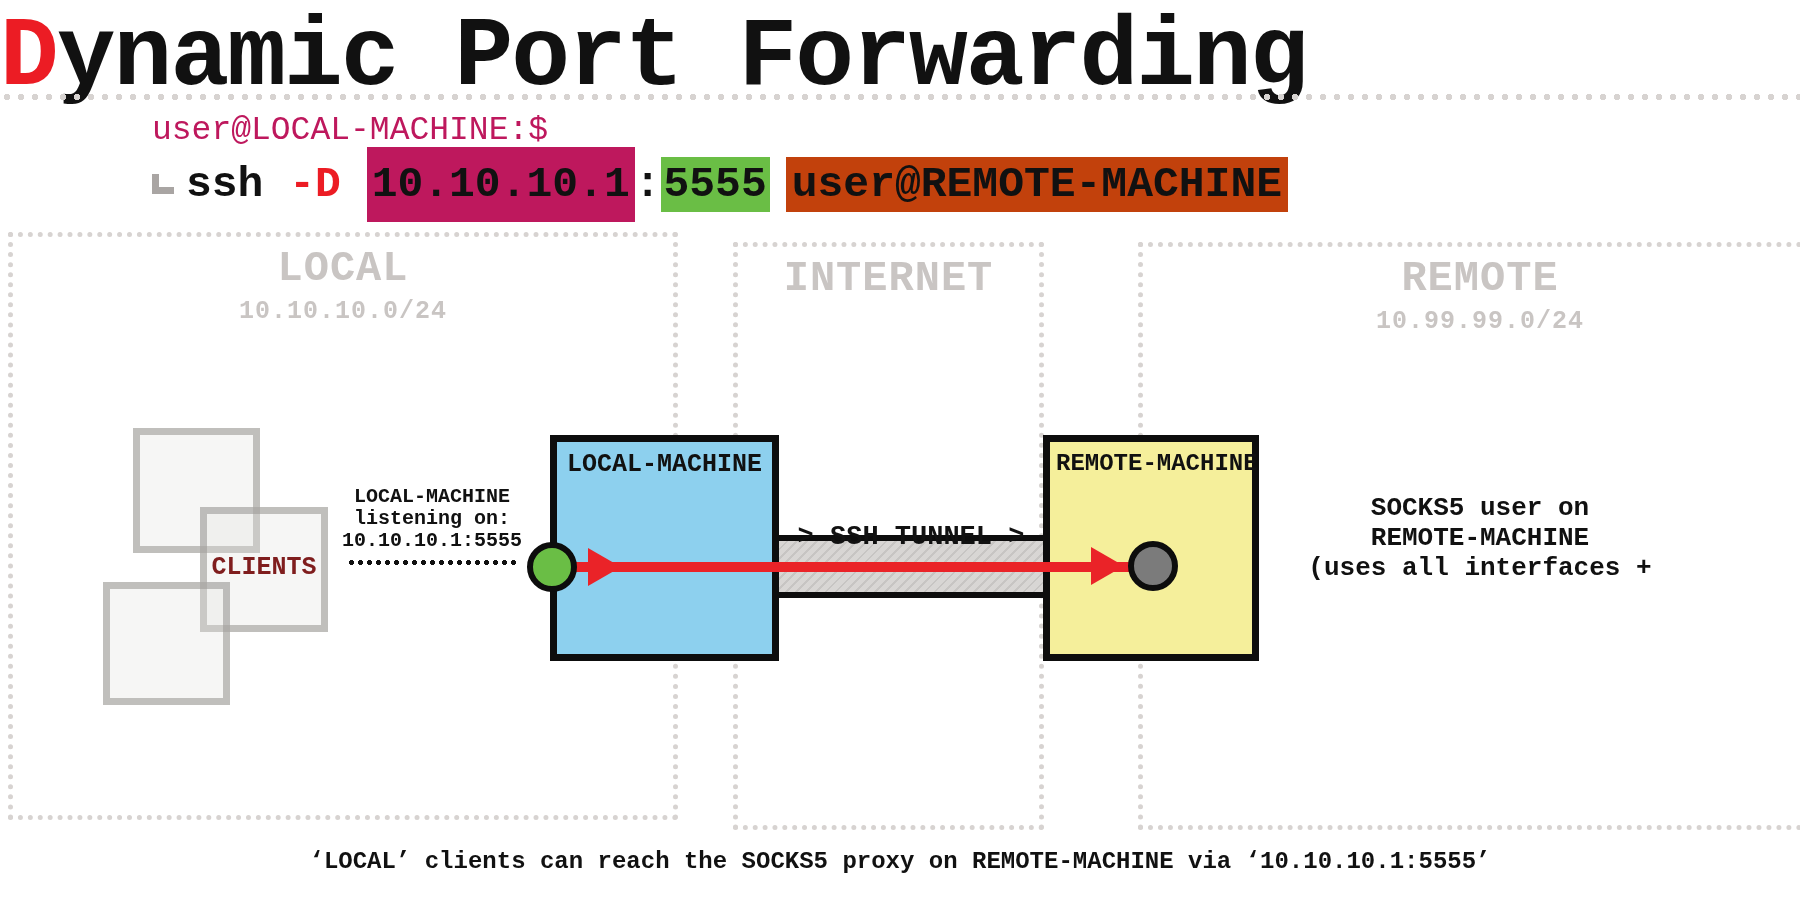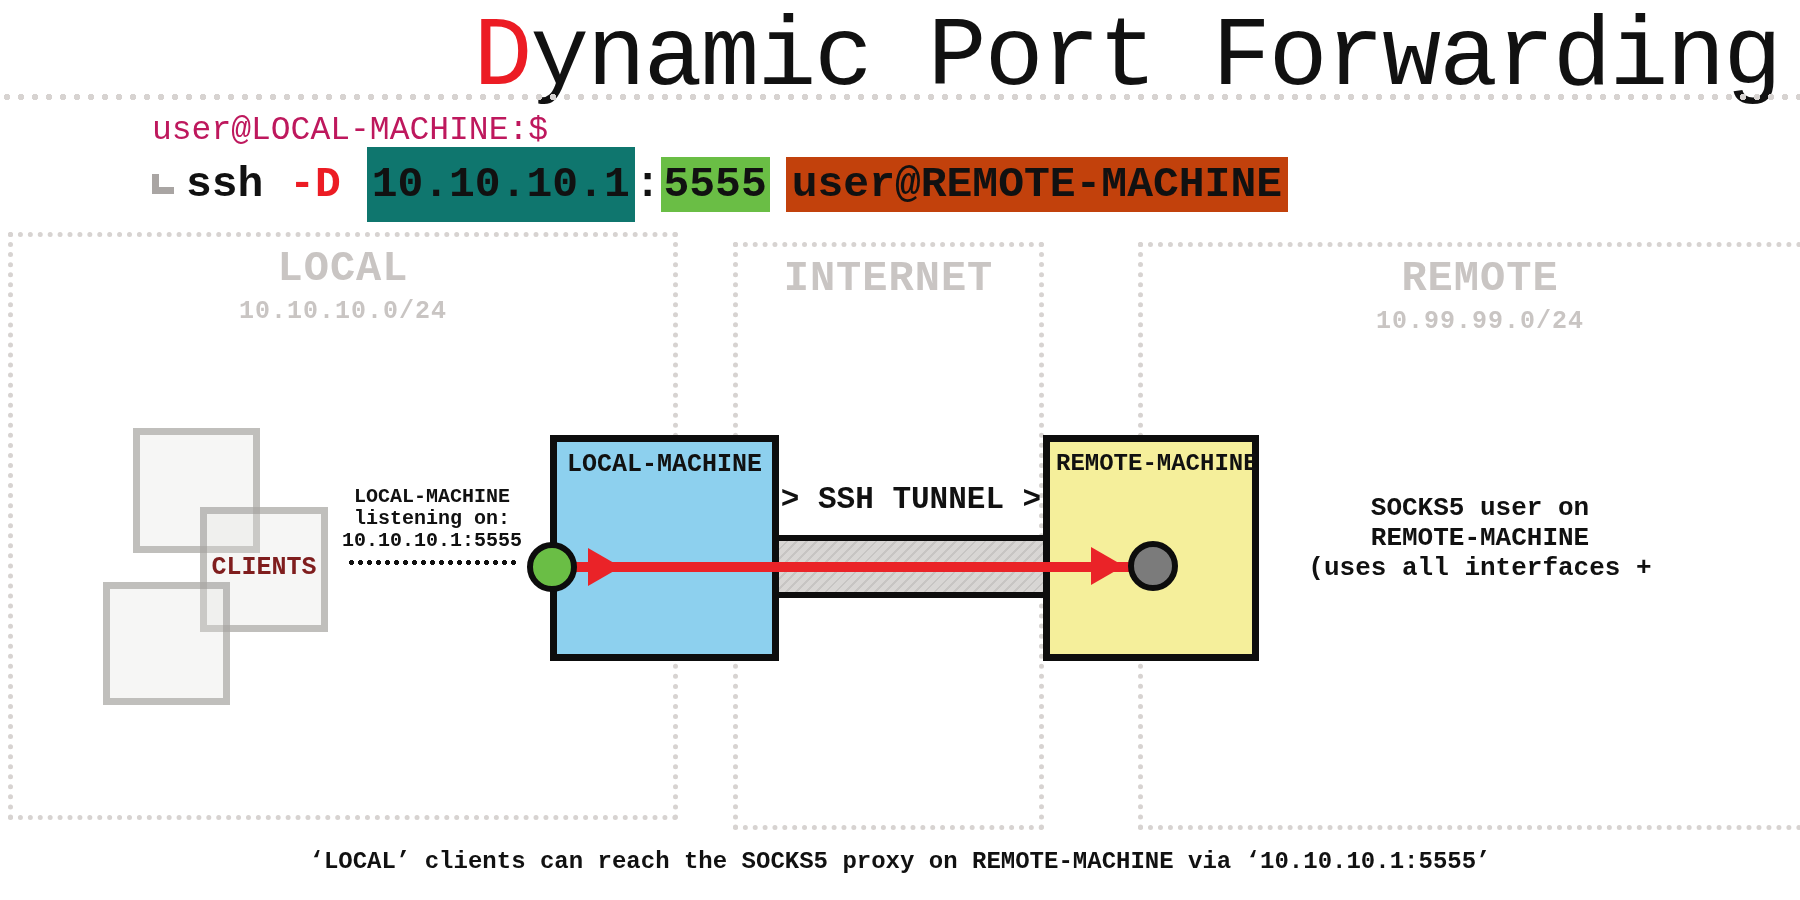--- a/index.html
+++ b/index.html
@@ -1,31 +1,31 @@
 <!DOCTYPE html>
 <html><head>
 <meta charset="utf-8">
 <style>
   html,body{margin:0;padding:0;background:#ffffff;}
   body{width:1800px;height:900px;overflow:hidden;position:relative;
        font-family:"Liberation Mono",monospace;color:#111;}
   .abs{position:absolute;}
   
-  .title{left:0;top:2px;width:1780px;text-align:right;font-size:98px;font-weight:400;
+  .title{left:0;top:2px;width:1780px;text-align:left;font-size:98px;font-weight:700;
          letter-spacing:-2px;white-space:nowrap;}
   .title .red{color:#ec1c24;}
   .dotline{height:6px;background-image:radial-gradient(circle closest-side,#d7d3d1 98%,transparent);
            background-size:14px 6px;background-repeat:repeat-x;}
   .sep-top{left:0;top:94px;width:1800px;}
   
   .prompt{left:152px;top:112px;font-size:33px;font-weight:400;color:#be185d;white-space:pre;}
   .cmdline{left:152px;top:160px;font-size:43px;font-weight:700;white-space:pre;}
   .corner{display:inline-block;width:15px;height:13px;border-left:7px solid #a9a5a3;
           border-bottom:7px solid #a9a5a3;margin-right:12px;margin-bottom:2px;}
-  .hl-blue{background:#0f766e;padding:13px 5px;}
+  .hl-blue{background:#be185d;padding:13px 5px;}
   .hl-green{background:#6abe45;padding:3px 3px;text-align:right;}
   .hl-yellow{background:#c2410c;padding:3px 6px;margin-left:16px;}
   .red{color:#ec1c24;}
   
   .zone{border:5px dotted #d7d3d1;box-sizing:border-box;padding-top:8px;text-align:center;}
   .zone-local{left:8px;top:232px;width:670px;height:588px;text-align:center;}
   .zone-internet{left:733px;top:242px;width:311px;height:588px;}
   .zone-remote{left:1138px;top:242px;width:684px;height:588px;}
   .zone-name{font-size:42px;font-weight:700;color:#c9c5c3;letter-spacing:1px;}
   .zone-subnet{font-size:25px;font-weight:700;color:#c9c5c3;margin-top:4px;letter-spacing:1px;}
@@ -46,21 +46,21 @@
   
   .machine{box-sizing:border-box;border:7px solid #0d0d0d;}
   .m-local{left:550px;top:435px;width:229px;height:226px;background:#8dd0ee;}
   .m-remote{left:1043px;top:435px;width:216px;height:226px;background:#f5ef9b;}
   .m-label{padding:8px 0 0 10px;font-size:25px;font-weight:700;white-space:nowrap;}
   .m-remote .m-label{padding-left:6px;font-size:24px;}
   
   .tunnel{left:779px;top:535px;width:264px;height:63px;box-sizing:border-box;
           border-top:6px solid #0d0d0d;border-bottom:6px solid #0d0d0d;
           background:repeating-linear-gradient(135deg,#d8d6d4 0 5px,#c7c5c3 5px 7px);}
-  .tunnel-label{left:779px;top:482px;width:264px;text-align:center;font-size:31px;
+  .tunnel-label{left:779px;top:522px;width:264px;text-align:center;font-size:27px;
                 font-weight:700;white-space:nowrap;}
   
   .flow-line{left:556px;top:562px;width:588px;height:10px;background:#ea2328;}
   .arrowhead{width:0;height:0;border-top:19px solid transparent;
              border-bottom:19px solid transparent;border-left:33px solid #ea2328;}
   .ah1{left:588px;top:548px;}
   .ah2{left:1091px;top:547px;}
   
   .socket{box-sizing:border-box;width:50px;height:50px;border:6px solid #0d0d0d;border-radius:50%;}
   .sock-green{left:527px;top:542px;background:#6abe45;}

